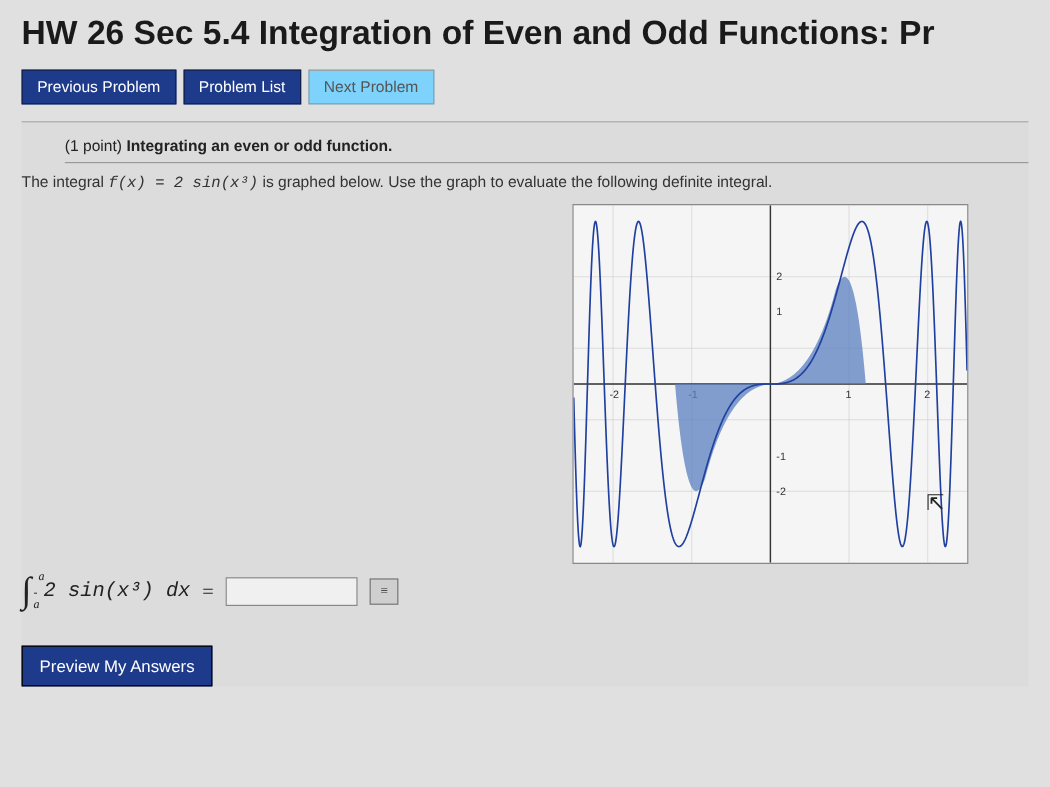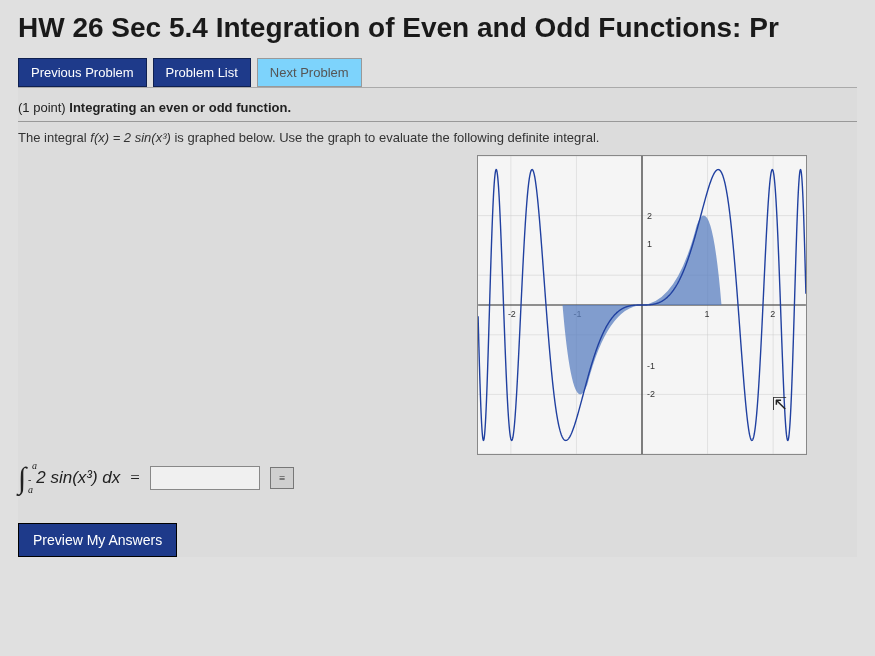--- a/index.html
+++ b/index.html
@@ -17,20 +17,21 @@
   .hw-title {
     font-size: 28px;
     font-weight: bold;
     color: #1a1a1a;
     margin-bottom: 14px;
     white-space: nowrap;
   }
   .nav-row {
     display: flex;
     gap: 6px;
+    margin-bottom: 14px;
   }
   .nav-btn {
     padding: 6px 12px;
     font-size: 13px;
     color: #fff;
     background: #1e3a8a;
     border: 1px solid #0f2050;
     cursor: pointer;
     font-family: inherit;
   }
@@ -43,29 +44,30 @@
   .problem-body {
     background: #dcdcdc;
     border-top: 1px solid #aaa;
     padding: 8px 0 0 0;
   }
   .pt-line {
     font-size: 13px;
     color: #222;
     padding: 4px 0 6px 0;
     border-bottom: 1px solid #999;
+    margin-left: 36px;
   }
   .pt-line .bold { font-weight: bold; }
   .fn-line {
     font-size: 13px;
     color: #333;
     padding: 8px 0 10px 0;
   }
   .math {
-    font-family: Liberation Sans, sans-serif;
+    font-family: Liberation Mono, monospace;
     font-style: italic;
   }
   .main-row {
     display: flex;
     justify-content: flex-end;
     padding-right: 50px;
     min-height: 300px;
     position: relative;
   }
   .graph-box {

